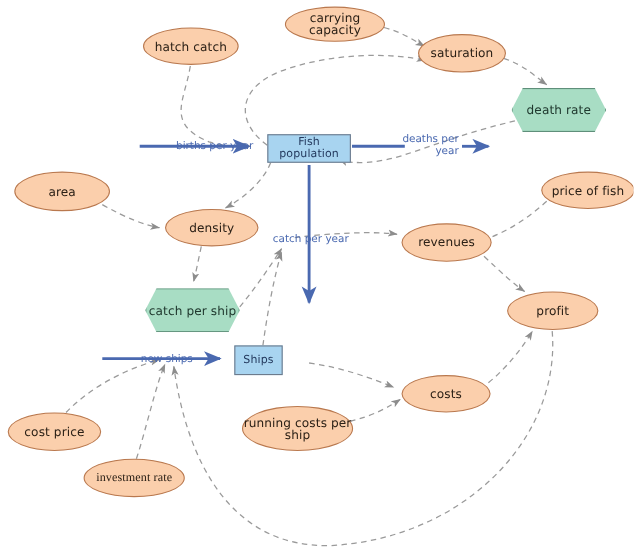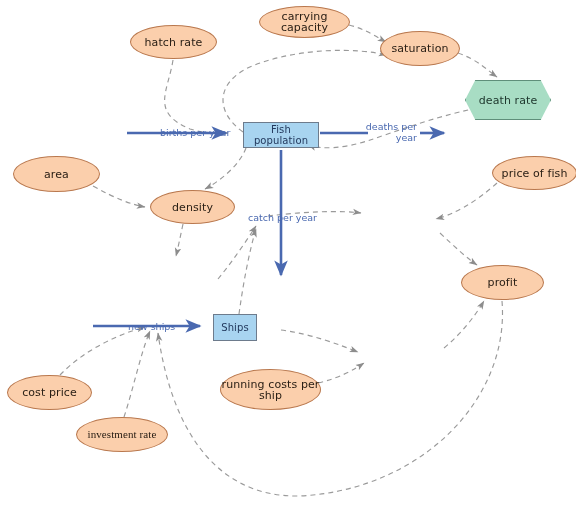--- a/index.html
+++ b/index.html
@@ -111,21 +111,21 @@
       <line x1="320" y1="133" x2="368" y2="133"></line>
       <line x1="420" y1="133" x2="444" y2="133" marker-end="url(#ah-blue)"></line>
       <line x1="93" y1="326" x2="200" y2="326" marker-end="url(#ah-blue)"></line>
       <line x1="281" y1="150" x2="281" y2="275" marker-end="url(#ah-blue)"></line>
     </g>
   </svg>
 
   <div id="node-layer">
 
     <div class="node node-variable" style="left:130px;top:25px;width:87px;height:34px;">
-      <span>hatch rate</span>
+      <span>hatch catch</span>
     </div>
 
     <div class="node node-variable" style="left:259px;top:6px;width:91px;height:32px;">
       <span>carrying capacity</span>
     </div>
 
     <div class="node node-variable" style="left:380px;top:31px;width:80px;height:35px;">
       <span>saturation</span>
     </div>
 
@@ -142,30 +142,39 @@
     </div>
 
     <div class="node node-variable" style="left:492px;top:156px;width:85px;height:34px;">
       <span>price of fish</span>
     </div>
 
     <div class="node node-variable" style="left:150px;top:190px;width:85px;height:34px;">
       <span>density</span>
     </div>
 
+    <div class="node node-variable" style="left:365px;top:203px;width:82px;height:35px;">
+      <span>revenues</span>
+    </div>
 
+    <div class="node node-rate" style="left:132px;top:262px;width:86px;height:40px;">
+      <span>catch per ship</span>
+    </div>
 
     <div class="node node-variable" style="left:461px;top:265px;width:83px;height:35px;">
       <span>profit</span>
     </div>
 
     <div class="node node-stock" style="left:213px;top:314px;width:44px;height:27px;">
       <span>Ships</span>
     </div>
 
+    <div class="node node-variable" style="left:365px;top:341px;width:81px;height:34px;">
+      <span>costs</span>
+    </div>
 
     <div class="node node-variable" style="left:220px;top:369px;width:101px;height:41px;">
       <span>running costs per ship</span>
     </div>
 
     <div class="node node-variable" style="left:7px;top:375px;width:85px;height:35px;">
       <span>cost price</span>
     </div>
 
     <div class="node node-variable" style="left:76px;top:417px;width:92px;height:35px;font-family:Liberation Serif, serif;">

